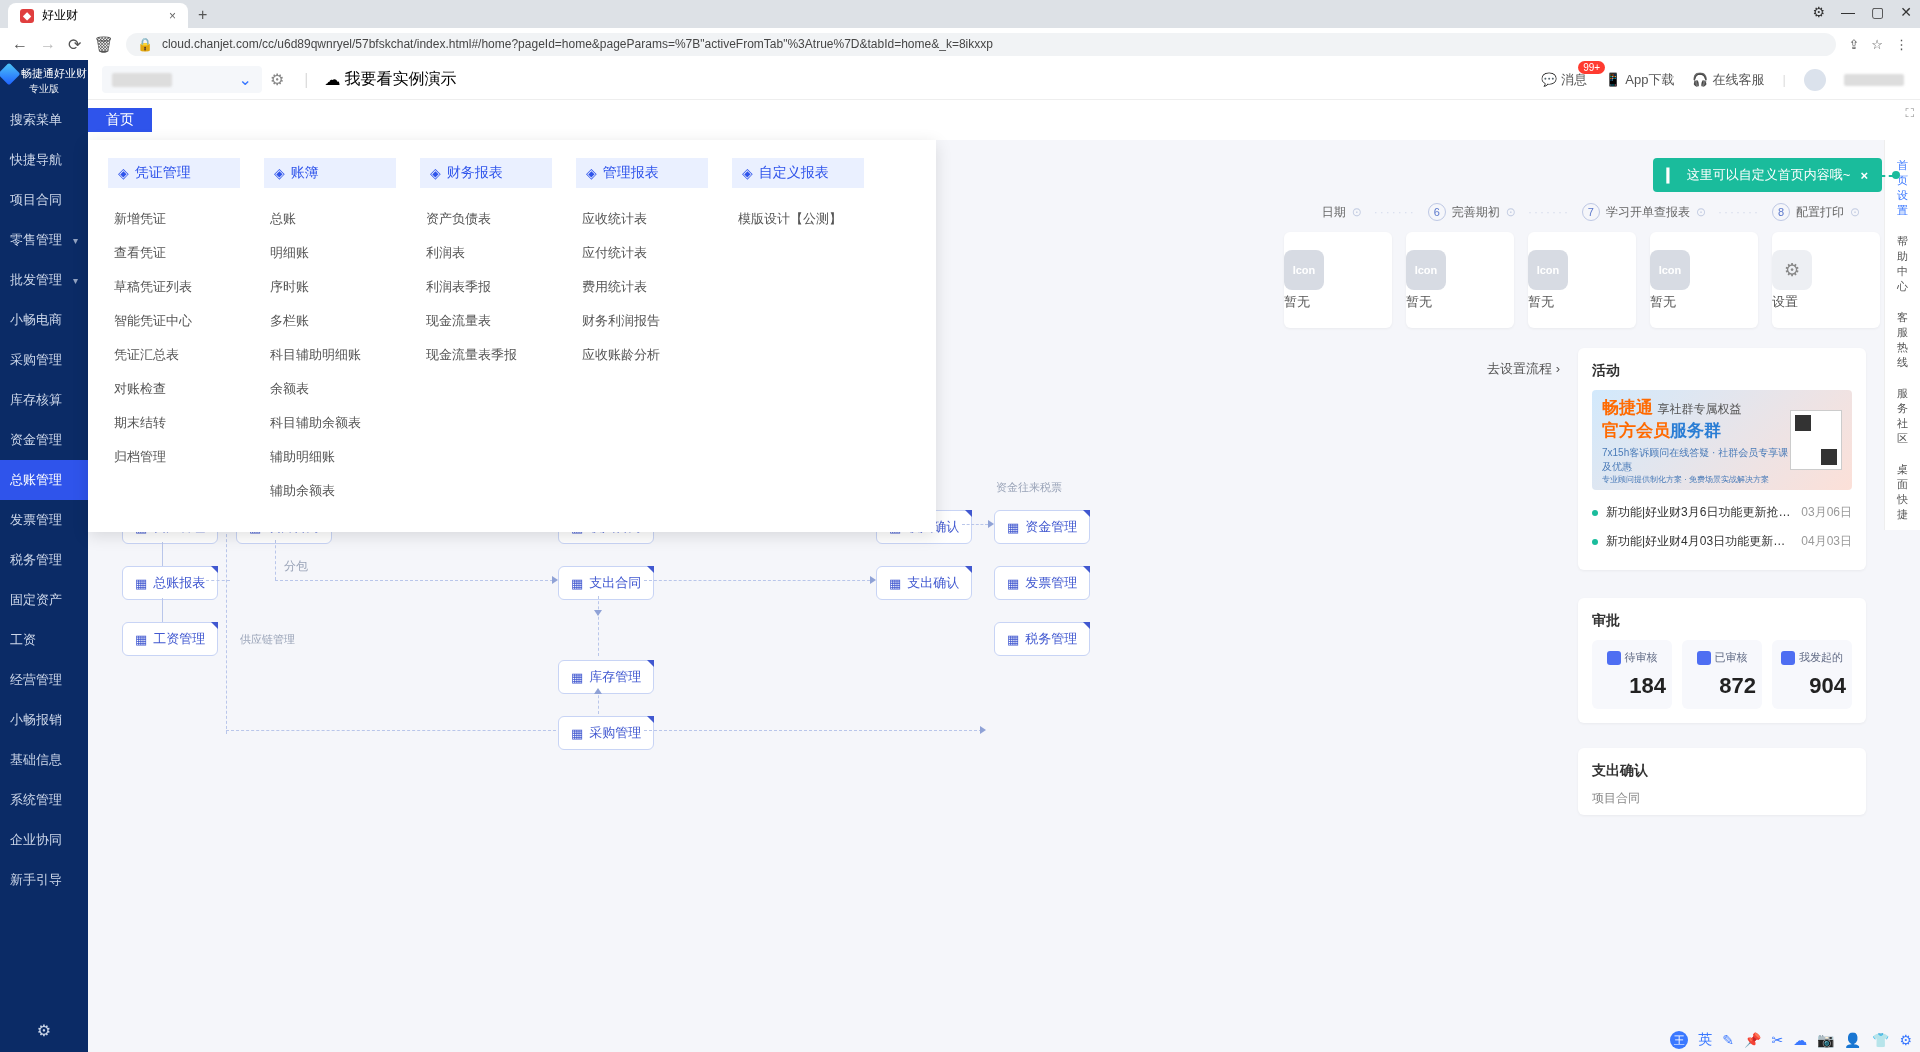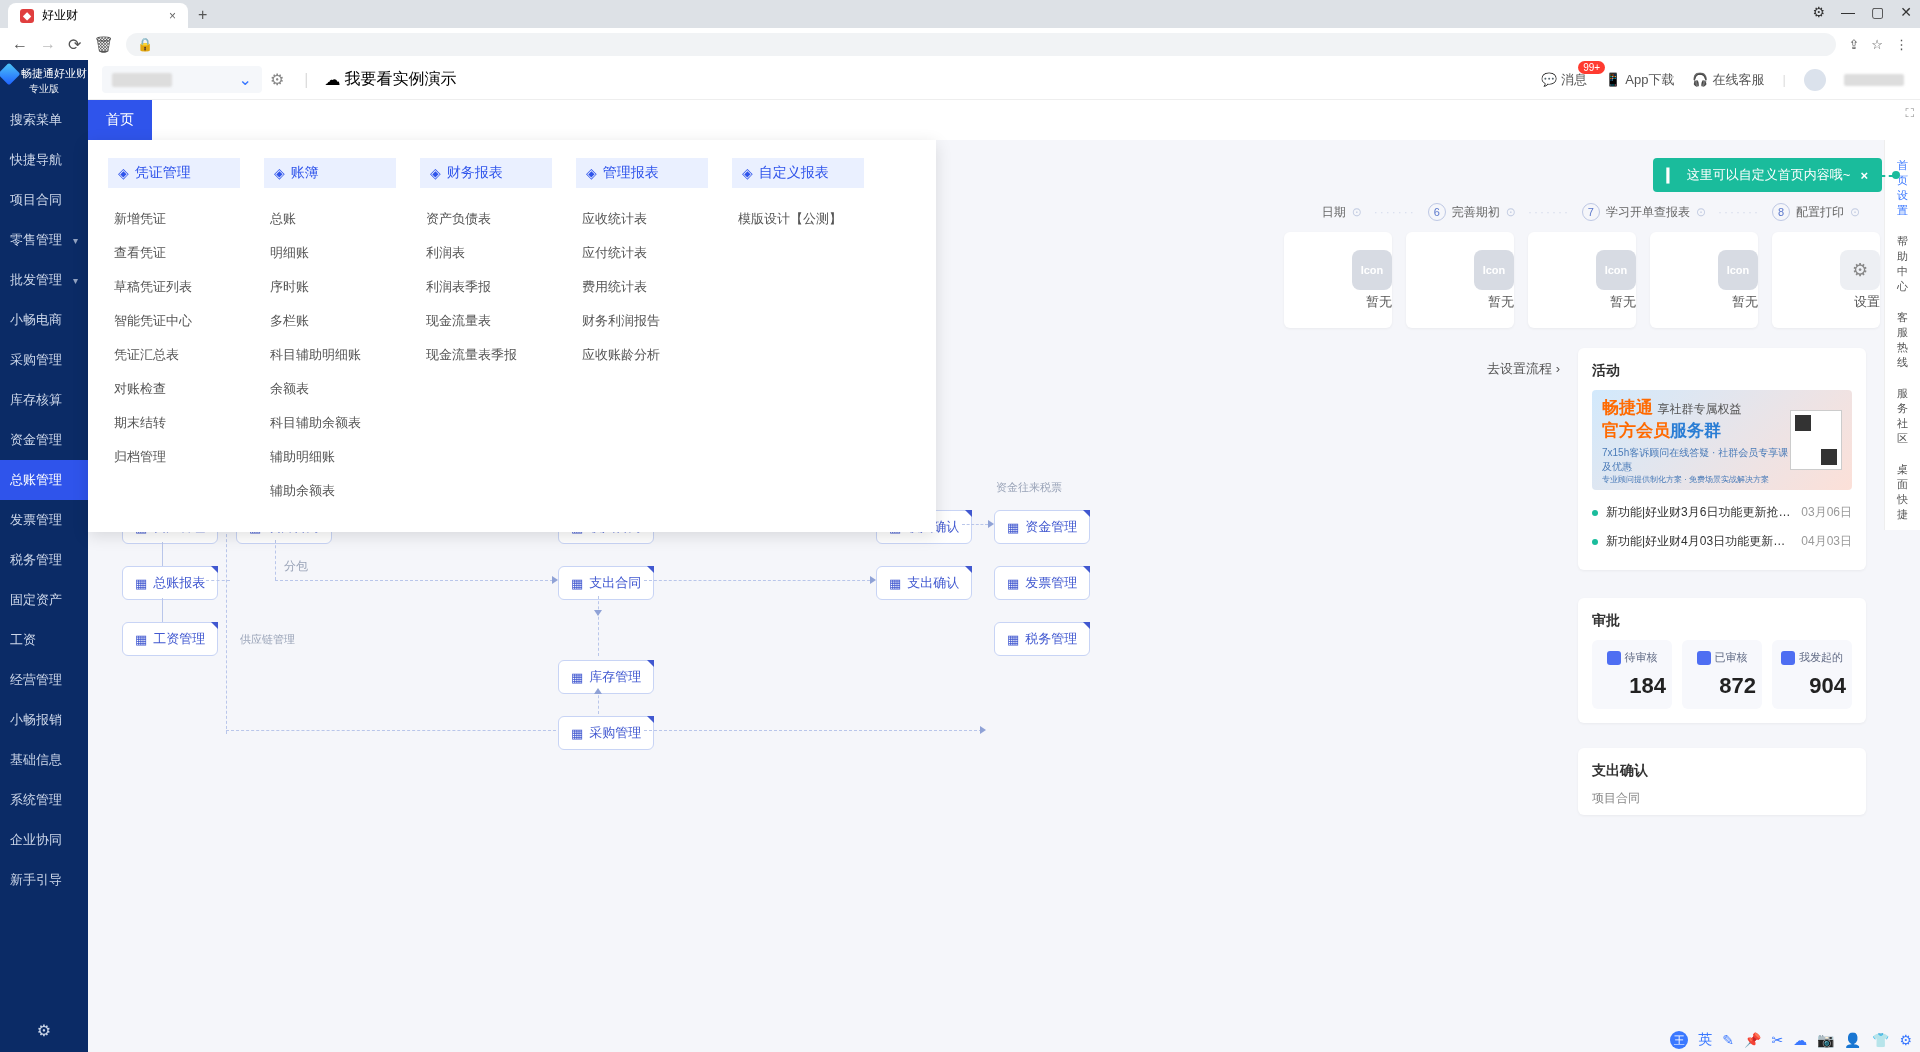--- a/index.html
+++ b/index.html
@@ -36,21 +36,21 @@
 
 .sidebar { position: absolute; top: 60px; left: 0; bottom: 0; width: 88px; background: #0b2b66; color: #cdd7e9; font-size: 13px; display: flex; flex-direction: column; padding-top: 40px; }
 .sb-item { padding: 11px 10px; cursor: pointer; display: flex; align-items: center; justify-content: space-between; }
 .sb-item.active { background: #2f54eb; color: #fff; }
 .sb-item .caret { font-size: 10px; opacity: 0.7; }
 .sb-settings { margin-top: auto; padding: 12px; text-align: center; font-size: 16px; color: #cdd7e9; cursor: pointer; }
 
 
 .main { position: absolute; top: 100px; left: 88px; right: 0; bottom: 0; background: #f5f6fa; }
 .tabs-row { height: 40px; display: flex; align-items: center; background: #fff; }
-.home-tab { background: #2f54eb; color: #fff; padding: 0 18px; height: 40px; display: flex; align-items: center; font-size: 14px; }
+.home-tab { background: #2f54eb; color: #fff; padding: 0 18px; height: 24px; display: flex; align-items: center; font-size: 14px; }
 
 
 .mega-menu { position: absolute; top: 40px; left: 0; width: 848px; background: #fff; box-shadow: 0 4px 16px rgba(0,0,0,0.12); padding: 18px 20px 24px; z-index: 100; }
 .menu-cols { display: flex; gap: 10px; }
 .menu-col { min-width: 146px; }
 .menu-header { background: #eaf0ff; color: #2f54eb; padding: 6px 10px; font-size: 14px; display: flex; align-items: center; gap: 6px; margin-bottom: 14px; width: 132px; }
 .menu-header .mh-icon { font-size: 14px; }
 .menu-link { font-size: 13px; color: #555; padding: 8px 6px; cursor: pointer; }
 
 
@@ -66,21 +66,21 @@
 
 
 .steps-row { position: absolute; top: 100px; left: 0; right: 40px; height: 24px; display: flex; align-items: center; justify-content: flex-end; gap: 12px; font-size: 12px; padding: 0 20px; color: #666; }
 .step { display: flex; align-items: center; gap: 6px; }
 .step-num { width: 18px; height: 18px; border-radius: 50%; border: 1px solid #bec8e4; display: inline-flex; align-items: center; justify-content: center; font-size: 11px; color: #5b78cc; }
 .step-arrow { color: #c4cde2; }
 .step-dots { color: #d6dcec; letter-spacing: 2px; }
 
 
 .icon-cards { position: absolute; top: 132px; right: 40px; display: flex; gap: 14px; }
-.icon-card { width: 108px; height: 96px; background: #fff; border-radius: 6px; display: flex; flex-direction: column; align-items: flex-end; justify-content: center; gap: 3px; font-size: 13px; color: #555; box-shadow: 0 1px 3px rgba(0,0,0,0.05); }
+.icon-card { width: 108px; height: 96px; background: #fff; border-radius: 6px; display: flex; flex-direction: column; align-items: flex-start; justify-content: center; gap: 3px; font-size: 13px; color: #555; box-shadow: 0 1px 3px rgba(0,0,0,0.05); }
 .icon-ph { width: 40px; height: 40px; background: #d7dbe3; border-radius: 8px; display: flex; align-items: center; justify-content: center; color: #fff; font-size: 11px; font-weight: bold; }
 .icon-gear { width: 40px; height: 40px; background: #edeff3; border-radius: 8px; display: flex; align-items: center; justify-content: center; color: #888; font-size: 18px; }
 
 
 .flow-link { position: absolute; top: 260px; right: 360px; font-size: 13px; color: #555; cursor: pointer; }
 .flow-area { position: absolute; top: 380px; left: 30px; right: 360px; height: 400px; }
 .flow-section-label { color: #9aa4b8; font-size: 11px; position: absolute; }
 .flow-node { position: absolute; background: #fff; border: 1px solid #c8d4f5; border-radius: 6px; padding: 7px 12px; display: flex; align-items: center; gap: 6px; font-size: 13px; color: #4158d0; cursor: pointer; }
 .flow-node .fn-icon { color: #4158d0; }
 .flow-node .corner { position: absolute; top: -1px; right: -1px; width: 0; height: 0; border-left: 7px solid transparent; border-top: 7px solid #4158d0; }
@@ -142,20 +142,21 @@
   </div>
   <div class="address-bar">
     <div class="nav-arrows">
       <span>←</span>
       <span style="opacity:.4">→</span>
       <span>⟳</span>
       <span>🗑</span>
     </div>
     <div class="url-box">
       <span>🔒</span>
+      <span class="url-text">cloud.chanjet.com/cc/u6d89qwnryel/57bfskchat/index.html#/home?pageId=home&amp;pageParams=%7B"activeFromTab"%3Atrue%7D&amp;tabId=home&amp;_k=8ikxxp</span>
     </div>
     <span>⇪</span>
     <span>☆</span>
     <span>⋮</span>
   </div>
 </div>
 
 <div class="sidebar">
   <div id="sb-items">
       <div class="sb-item">

